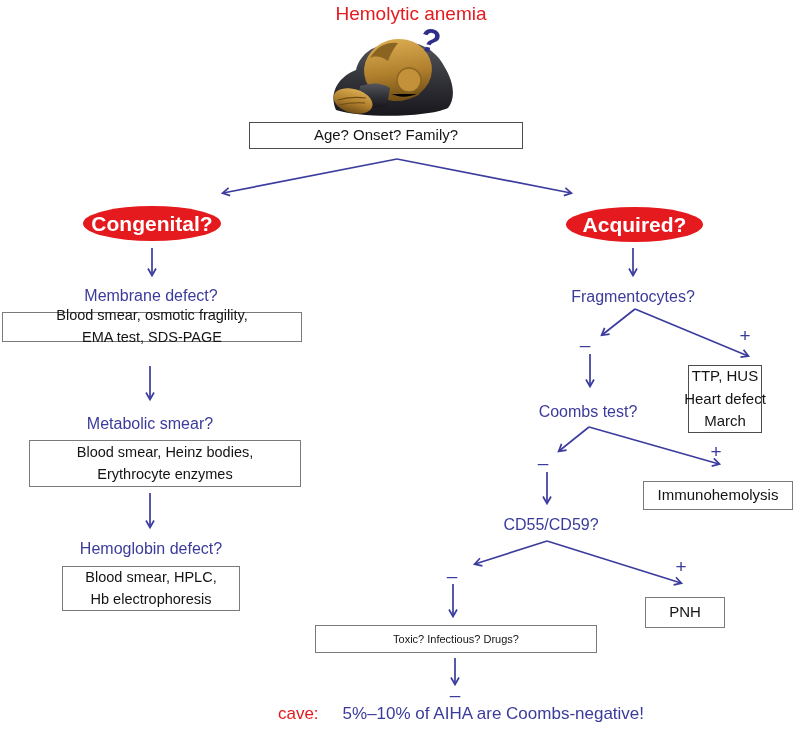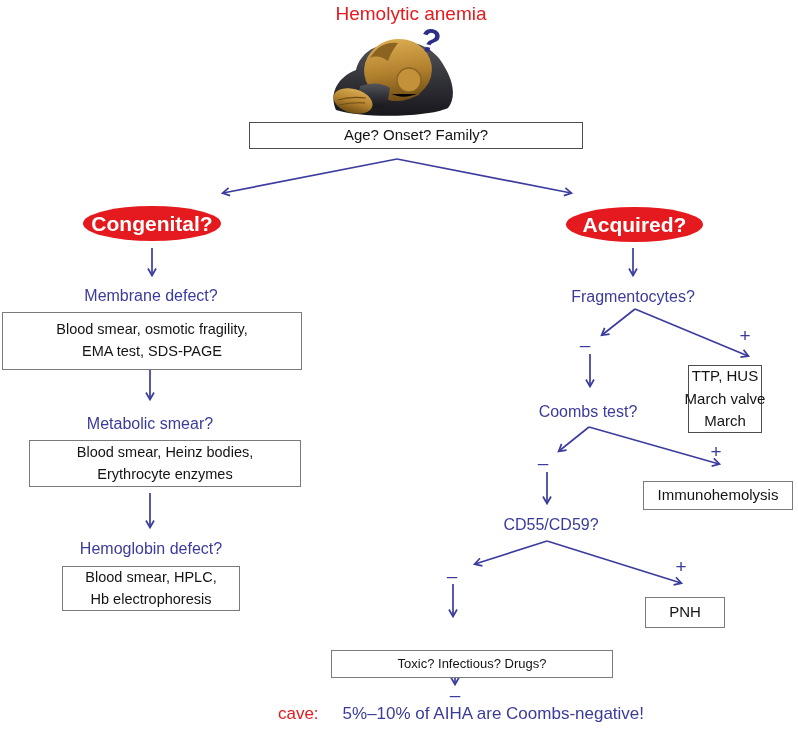--- a/index.html
+++ b/index.html
@@ -76,21 +76,21 @@
     <path d="M40,28 Q50,11 68,13 Q61,22 58,31 Q48,24 40,28 Z" fill="#8a6420"></path>
     <circle cx="79" cy="50" r="12" fill="#c2913a" stroke="#8a6420" stroke-width="1.5"></circle>
     <path d="M60,64 Q73,71 89,64" stroke="#7a551a" stroke-width="1.6"></path>
     <path d="M30,56 Q48,50 60,58 L57,76 Q40,80 27,73 Z" fill="url(#darkm)"></path>
     <ellipse cx="23" cy="71" rx="20" ry="12" fill="url(#gold)" transform="rotate(16 23 71)"></ellipse>
     <path d="M8,70 Q20,66 36,68 M9,75 Q22,72 35,73" stroke="#6e4d15" stroke-width="1.1" fill="none"></path>
   </svg>
 
   <div class="qmark">?</div>
 
-  <div class="box dark" style="left:249px;top:122px;width:334px;height:27px;font-size:15px;">
+  <div class="box dark" style="left:249px;top:122px;width:274px;height:27px;font-size:15px;">
     <div>Age? Onset? Family?</div>
   </div>
 
   <svg class="overlay" width="798" height="733">
     <defs>
       <marker id="ah" markerWidth="12" markerHeight="12" refX="7.5" refY="5" orient="auto" markerUnits="userSpaceOnUse">
         <path d="M1,1 L8,5 L1,9" stroke="#3c3c9e" stroke-width="1.6" fill="none"></path>
       </marker>
     </defs>
     <line x1="397" y1="159" x2="223" y2="193" marker-end="url(#ah)"></line>
@@ -112,21 +112,21 @@
   </svg>
 
   <div class="ellipse" style="left:83px;top:206px;width:138px;height:35px;">
     <span>Congenital?</span>
   </div>
   <div class="ellipse" style="left:566px;top:207px;width:137px;height:35px;">
     <span>Acquired?</span>
   </div>
 
   <div class="flow-label" style="left:151px;top:287px;">Membrane defect?</div>
-  <div class="box" style="left:2px;top:312px;width:300px;height:58px;">
+  <div class="box" style="left:2px;top:312px;width:300px;height:30px;">
     <div>Blood smear, osmotic fragility,</div>
     <div>EMA test, SDS-PAGE</div>
   </div>
 
   <div class="flow-label" style="left:150px;top:415px;">Metabolic smear?</div>
   <div class="box" style="left:29px;top:440px;width:272px;height:47px;">
     <div>Blood smear, Heinz bodies,</div>
     <div>Erythrocyte enzymes</div>
   </div>
 
@@ -134,39 +134,39 @@
   <div class="box" style="left:62px;top:566px;width:178px;height:45px;">
     <div>Blood smear, HPLC,</div>
     <div>Hb electrophoresis</div>
   </div>
 
   <div class="flow-label" style="left:633px;top:288px;">Fragmentocytes?</div>
   <div class="sign" style="left:585px;top:344px;">–</div>
   <div class="sign" style="left:745px;top:335px;">+</div>
   <div class="box dark" style="left:688px;top:365px;width:74px;height:68px;font-size:15px;">
     <div>TTP, HUS</div>
-    <div>March valve</div>
+    <div>Heart defect</div>
     <div>March</div>
   </div>
 
   <div class="flow-label" style="left:588px;top:403px;">Coombs test?</div>
   <div class="sign" style="left:543px;top:462px;">–</div>
   <div class="sign" style="left:716px;top:451px;">+</div>
   <div class="box" style="left:643px;top:481px;width:150px;height:29px;font-size:15px;">
     <div>Immunohemolysis</div>
   </div>
 
   <div class="flow-label" style="left:551px;top:516px;">CD55/CD59?</div>
   <div class="sign" style="left:452px;top:575px;">–</div>
   <div class="sign" style="left:681px;top:566px;">+</div>
   <div class="box" style="left:645px;top:597px;width:80px;height:31px;font-size:15px;">
     <div>PNH</div>
   </div>
 
-  <div class="box" style="left:331px;top:625px;width:282px;height:28px;font-size:13px;margin-top:25px;">
+  <div class="box" style="left:315px;top:625px;width:282px;height:28px;font-size:11px;">
     <div>Toxic? Infectious? Drugs?</div>
   </div>
   <div class="sign" style="left:455px;top:694px;">–</div>
 
   <div class="caption">
     <span class="cave">cave:</span><span class="note">5%–10% of AIHA are Coombs-negative!</span>
   </div>
 
 </div>
 

